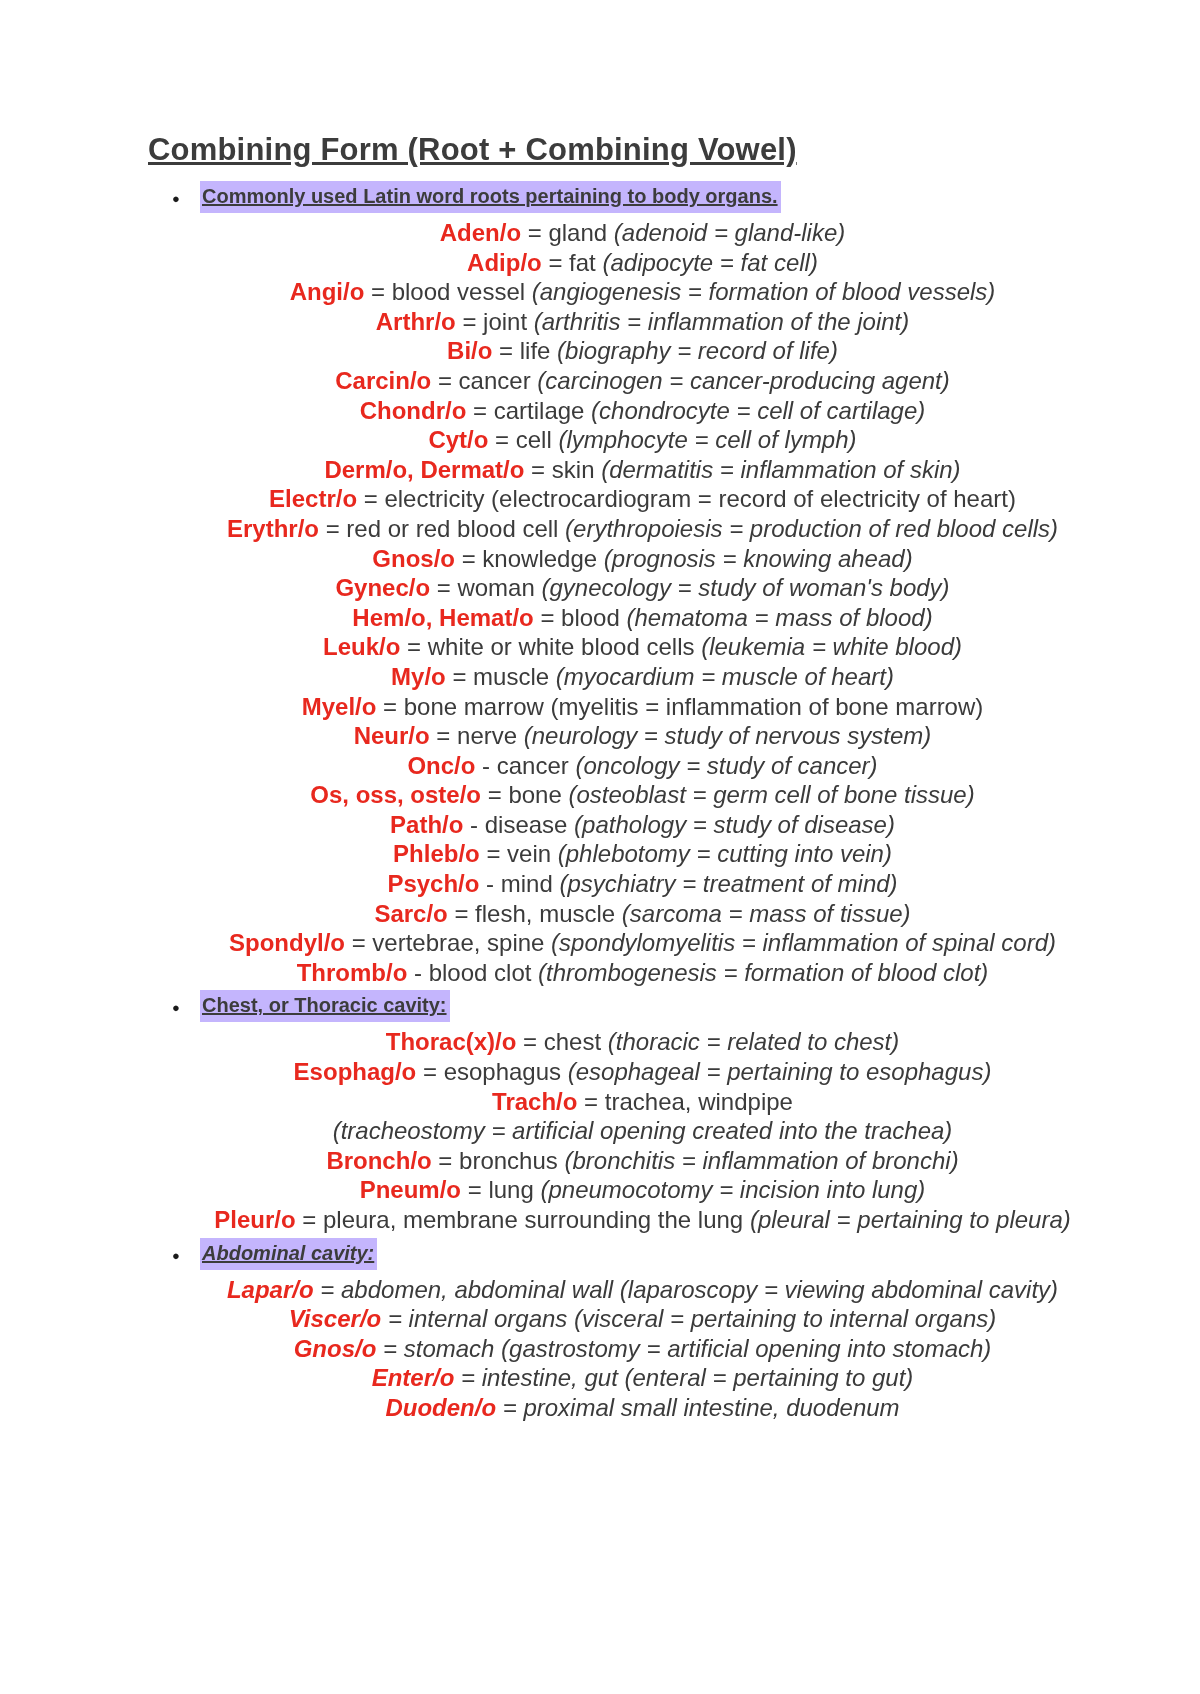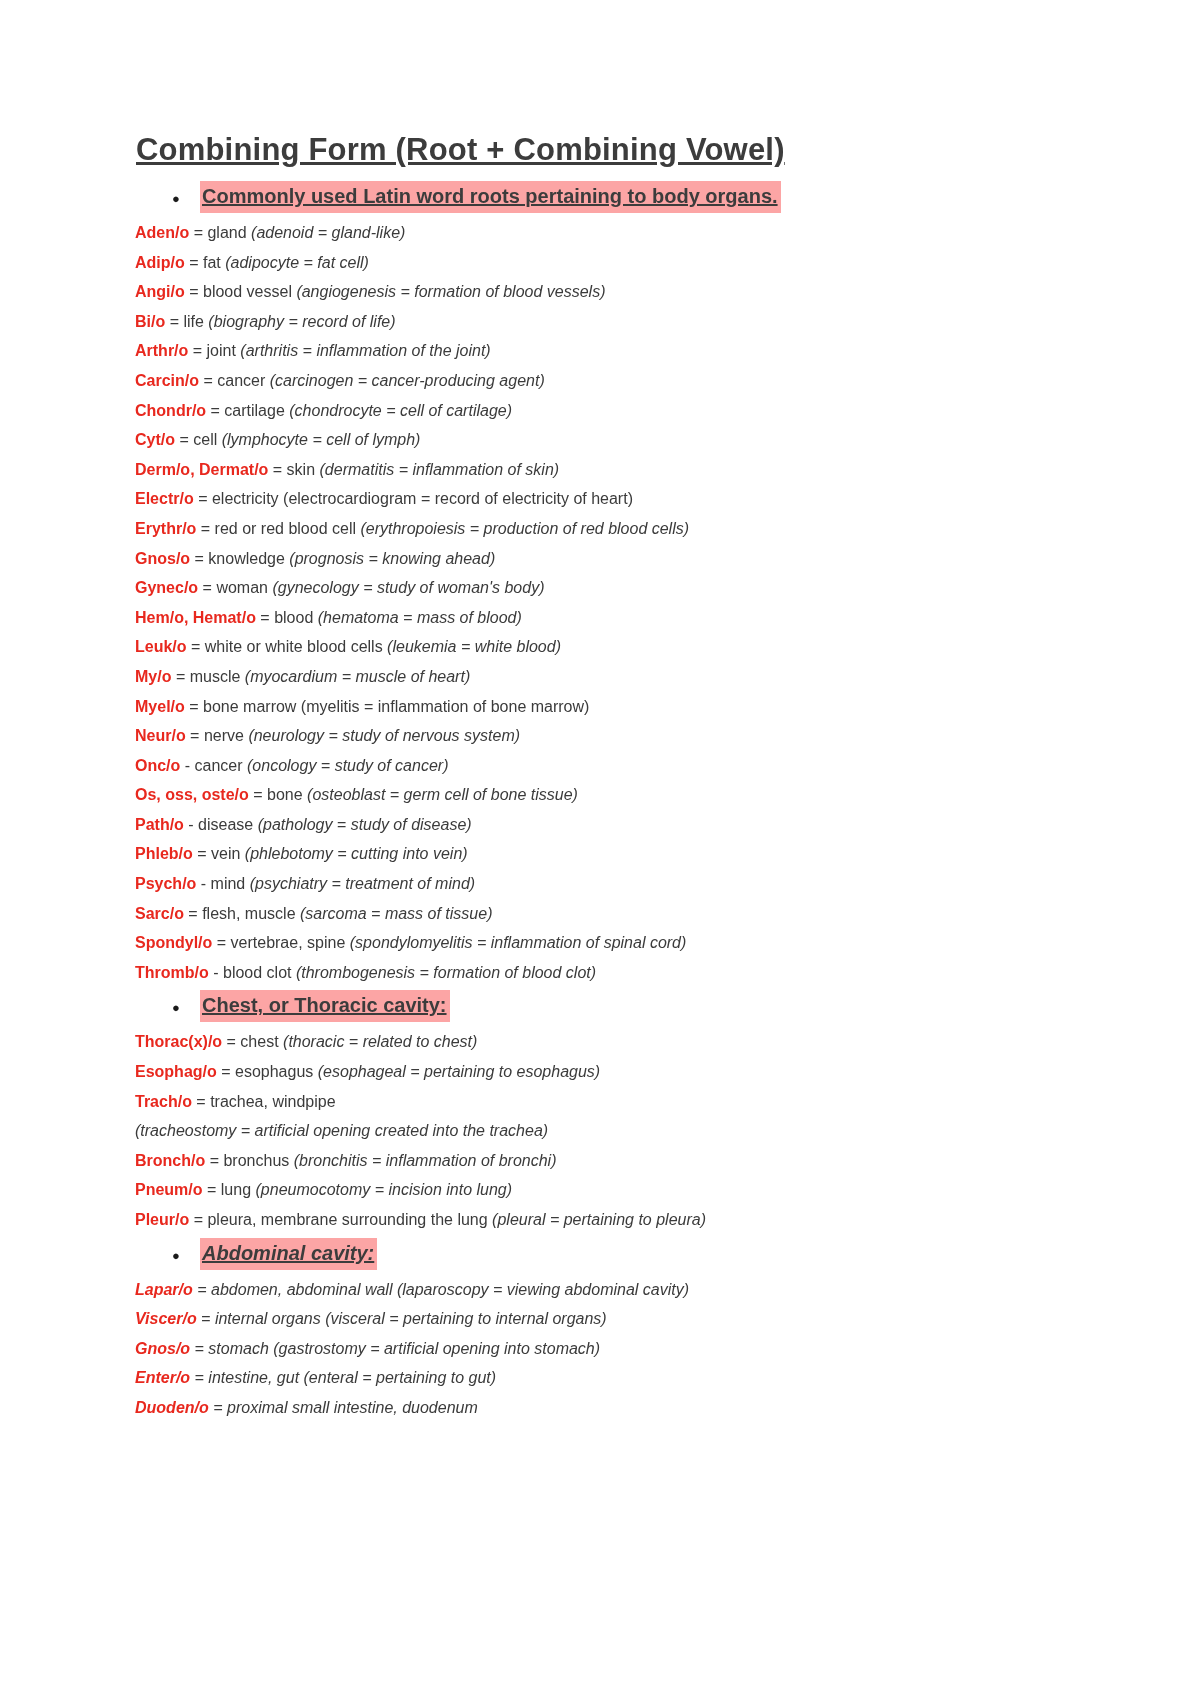--- a/index.html
+++ b/index.html
@@ -15,21 +15,21 @@
     overflow: hidden;
   }
   .page {
     box-sizing: border-box;
     width: 1200px;
     height: 1694px;
     padding: 132px 50px 0 135px;
     background: #ffffff;
   }
   h1.doc-title {
-    margin: 0 0 13px 1px;
+    margin: 0 0 13px 13px;
     font-size: 31px;
     font-weight: bold;
     color: #3c3c3c;
     text-decoration: underline;
     letter-spacing: 0.2px;
   }
   .bullet-row {
     display: flex;
     align-items: baseline;
     padding-left: 37px;
@@ -40,33 +40,34 @@
     display: inline-block;
     width: 28px;
     font-size: 13px;
     color: #1a1a1a;
     flex: 0 0 28px;
   }
   .section-heading {
     font-size: 20px;
     font-weight: bold;
     text-decoration: underline;
-    background: #fca5a5;
+    background: #c4b5fd;
     color: #3c3c3c;
     padding: 1px 3px 2px 2px;
   }
   .section-heading.italic {
     font-style: italic;
     text-align: right;
   }
   .entry {
-    font-size: 16px;
+    font-size: 24px;
     line-height: 29.6px;
     white-space: pre-wrap;
     color: #3b3b3b;
+    text-align: center;
   }
   .entry .root {
     color: #e8281e;
     font-weight: bold;
   }
   .entry .ex-italic {
     font-style: italic;
   }
   .entry.all-italic,
   .entry.all-italic .root,
@@ -80,22 +81,22 @@
 <div class="page">
   <h1 class="doc-title">Combining Form (Root + Combining Vowel)</h1>
   <div id="content">
       <div class="bullet-row">
         <span class="bullet-glyph">●</span>
         <span class="section-heading">Commonly used Latin word roots pertaining to body organs.</span>
       </div>
       <div class="entry"><span class="root">Aden/o</span><span class="def"> = gland </span><span class="ex-italic">(adenoid = gland-like)</span></div>
       <div class="entry"><span class="root">Adip/o</span><span class="def"> = fat </span><span class="ex-italic">(adipocyte = fat cell)</span></div>
       <div class="entry"><span class="root">Angi/o</span><span class="def"> = blood vessel </span><span class="ex-italic">(angiogenesis = formation of blood vessels)</span></div>
+      <div class="entry"><span class="root">Arthr/o</span><span class="def"> = joint </span><span class="ex-italic">(arthritis = inflammation of the joint)</span></div>
       <div class="entry"><span class="root">Bi/o</span><span class="def"> = life </span><span class="ex-italic">(biography = record of life)</span></div>
-      <div class="entry"><span class="root">Arthr/o</span><span class="def"> = joint </span><span class="ex-italic">(arthritis = inflammation of the joint)</span></div>
       <div class="entry"><span class="root">Carcin/o</span><span class="def"> = cancer </span><span class="ex-italic">(carcinogen = cancer-producing agent)</span></div>
       <div class="entry"><span class="root">Chondr/o</span><span class="def"> = cartilage </span><span class="ex-italic">(chondrocyte = cell of cartilage)</span></div>
       <div class="entry"><span class="root">Cyt/o</span><span class="def"> = cell </span><span class="ex-italic">(lymphocyte = cell of lymph)</span></div>
       <div class="entry"><span class="root">Derm/o, Dermat/o</span><span class="def"> = skin </span><span class="ex-italic">(dermatitis = inflammation of skin)</span></div>
       <div class="entry"><span class="root">Electr/o</span><span class="def"> = electricity </span><span class="ex-plain">(electrocardiogram = record of electricity of heart)</span></div>
       <div class="entry"><span class="root">Erythr/o</span><span class="def"> = red or red blood cell </span><span class="ex-italic">(erythropoiesis = production of red blood cells)</span></div>
       <div class="entry"><span class="root">Gnos/o</span><span class="def"> = knowledge </span><span class="ex-italic">(prognosis = knowing ahead)</span></div>
       <div class="entry"><span class="root">Gynec/o</span><span class="def"> = woman </span><span class="ex-italic">(gynecology = study of woman's body)</span></div>
       <div class="entry"><span class="root">Hem/o, Hemat/o</span><span class="def"> = blood </span><span class="ex-italic">(hematoma = mass of blood)</span></div>
       <div class="entry"><span class="root">Leuk/o</span><span class="def"> = white or white blood cells </span><span class="ex-italic">(leukemia = white blood)</span></div>

